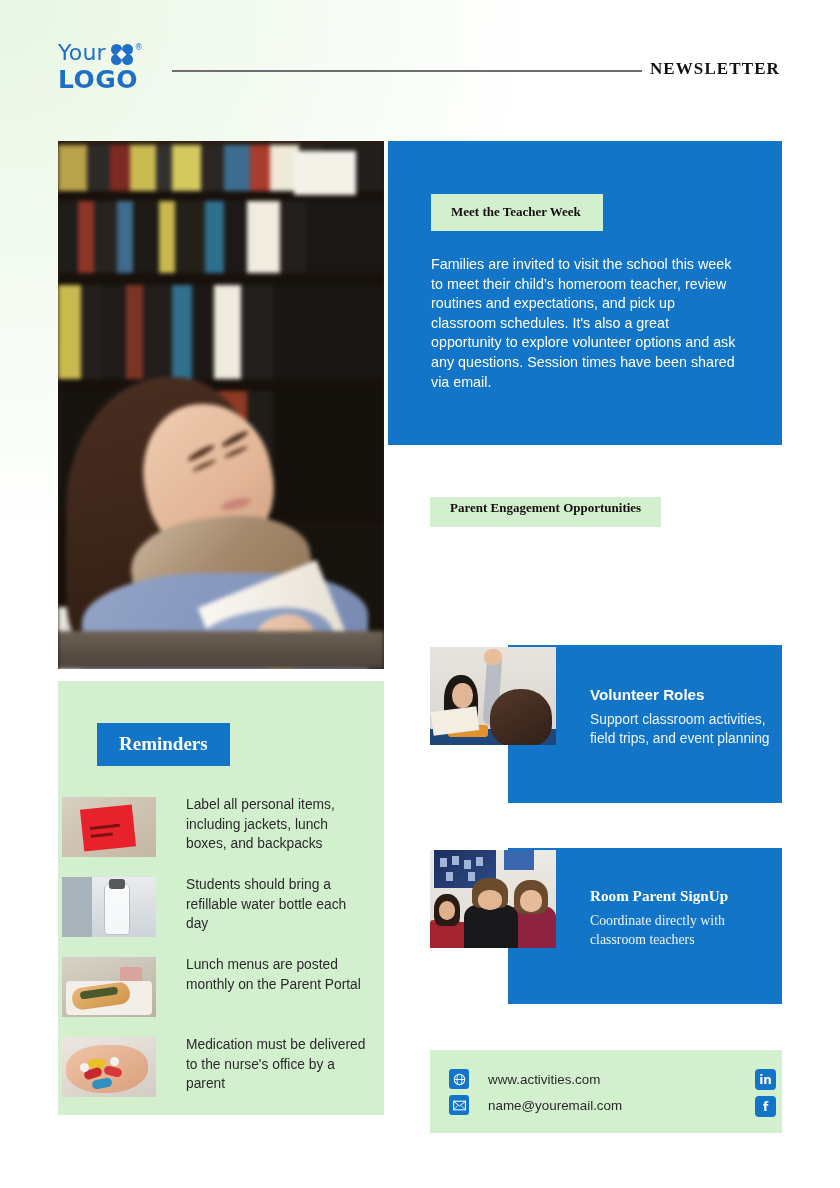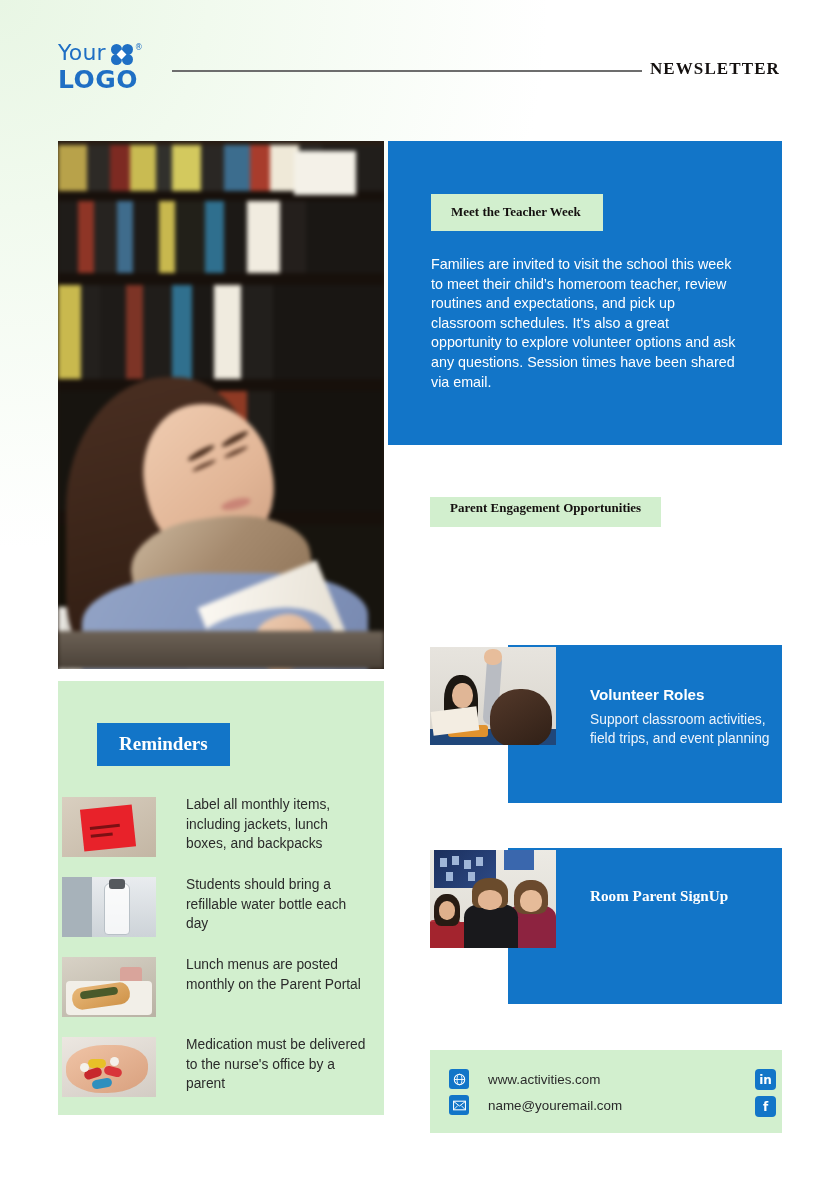--- a/index.html
+++ b/index.html
@@ -411,34 +411,35 @@
         <div class="c2-p1-h"></div>
         <div class="c2-p1-f"></div>
       <div class="c2-p3-b"></div>
         <div class="c2-p3-h"></div>
         <div class="c2-p3-f"></div>
       <div class="c2-p2-b"></div>
         <div class="c2-p2-h"></div>
         <div class="c2-p2-f"></div>
     </div>
     <div class="opp-title" style="left:160px;top:39px;">Room Parent SignUp</div>
+    <div class="opp-desc" style="left:160px;top:63px;width:170px;">Coordinate directly with classroom teachers</div>
   </div>
 
   <div class="green-panel">
     <div class="reminders-badge">Reminders</div>
 
     <div class="reminder-item" style="top:116px;">
       <div class="reminder-thumb">
         <div class="t1-bg"></div>
           <div class="t1-note">
             <b></b>
             <b style="top:26px;width:22px;"></b>
           </div>
       </div>
-      <div class="reminder-text">Label all monthly items, including jackets, lunch boxes, and backpacks</div>
+      <div class="reminder-text">Label all personal items, including jackets, lunch boxes, and backpacks</div>
     </div>
 
     <div class="reminder-item" style="top:196px;">
       <div class="reminder-thumb">
         <div class="t2-bg"></div>
           <div class="t2-win"></div>
           <div class="t2-bot"></div>
           <div class="t2-cap"></div>
       </div>
       <div class="reminder-text">Students should bring a refillable water bottle each day</div>

